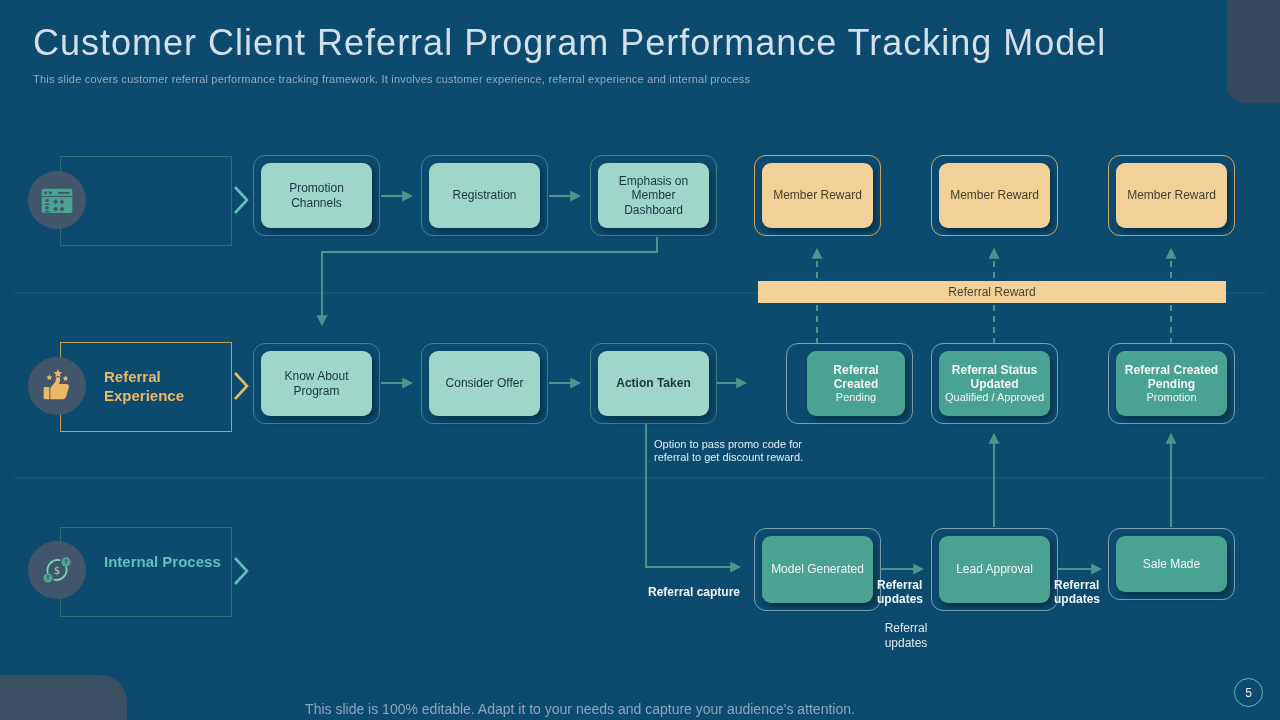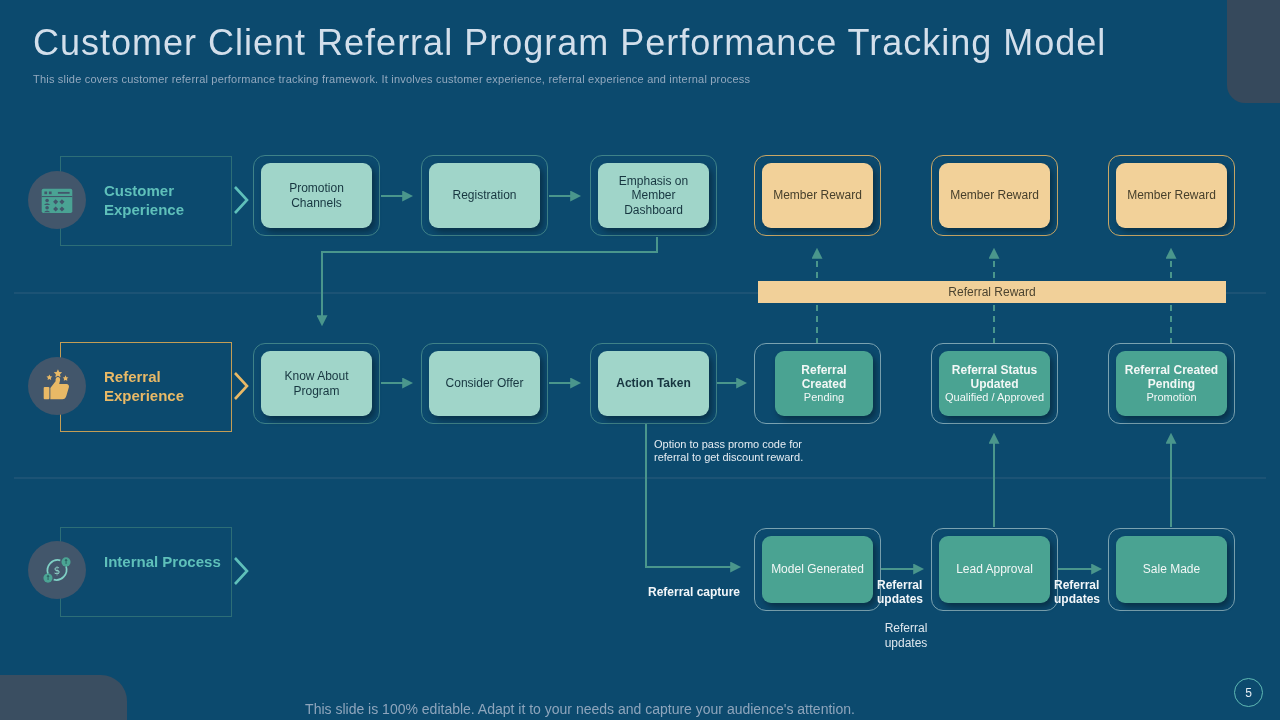--- a/index.html
+++ b/index.html
@@ -116,21 +116,20 @@
         <path d="M5.5 23 Q9 19.2 12.5 23 Z"></path>
         <rect x="16.5" y="17.5" width="4" height="4" transform="rotate(45 18.5 19.5)"></rect>
         <rect x="23.5" y="17.5" width="4" height="4" transform="rotate(45 25.5 19.5)"></rect>
         <circle cx="9" cy="26" r="2"></circle>
         <path d="M5.5 31 Q9 27.2 12.5 31 Z"></path>
         <rect x="16.5" y="25.5" width="4" height="4" transform="rotate(45 18.5 27.5)"></rect>
         <rect x="23.5" y="25.5" width="4" height="4" transform="rotate(45 25.5 27.5)"></rect>
       </g>
     </svg>
   </div>
-  <div class="abs lane-label teal-text" style="top:181px;">Customer Experience</div>
   <div class="abs chevron teal-text" style="top:185px;">
     <svg width="16" height="30" viewBox="0 0 16 30">
         <polyline points="2,2 14,15 2,28" fill="none" stroke="currentColor" stroke-width="2.6"></polyline>
       </svg>
   </div>
 
   <div class="abs lane-rect orange" style="top:342px;"></div>
   <div class="abs lane-circle" style="top:357px;">
     <svg width="38" height="38" viewBox="0 0 40 40">
       <g fill="#e9b966">
@@ -197,21 +196,21 @@
 
   <div class="abs flowbox v-light" style="left:253px;top:343px;">
     <div class="inner">Know About Program</div>
   </div>
   <div class="abs flowbox v-light" style="left:421px;top:343px;">
     <div class="inner">Consider Offer</div>
   </div>
   <div class="abs flowbox v-light" style="left:590px;top:343px;font-weight:bold;">
     <div class="inner">Action Taken</div>
   </div>
-  <div class="abs flowbox v-state" style="left:754px;top:343px;padding-left:20px;">
+  <div class="abs flowbox v-state" style="left:786px;top:343px;padding-left:20px;">
     <div class="inner">
       <div class="state-title">Referral Created</div>
       <div class="state-sub">Pending</div>
     </div>
   </div>
   <div class="abs flowbox v-state" style="left:931px;top:343px;">
     <div class="inner">
       <div class="state-title">Referral Status Updated</div>
       <div class="state-sub">Qualified / Approved</div>
     </div>
@@ -224,21 +223,21 @@
   </div>
 
   <div class="abs note">Option to pass promo code for referral to get discount reward.</div>
 
   <div class="abs flowbox v-state" style="left:754px;top:528px;height:83px;">
     <div class="inner">Model Generated</div>
   </div>
   <div class="abs flowbox v-state" style="left:931px;top:528px;height:83px;">
     <div class="inner">Lead Approval</div>
   </div>
-  <div class="abs flowbox v-state" style="left:1108px;top:528px;height:83px;">
+  <div class="abs flowbox v-state" style="left:1108px;top:528px;height:72px;">
     <div class="inner">Sale Made</div>
   </div>
 
   <div class="abs lbl-bold" style="left:648px;top:585px;width:104px;">Referral capture</div>
   <div class="abs lbl-bold" style="left:877px;top:578px;width:58px;">Referral updates</div>
   <div class="abs lbl-reg" style="left:874px;top:621px;width:64px;">Referral updates</div>
   <div class="abs lbl-bold" style="left:1054px;top:578px;width:58px;">Referral updates</div>
 
   <div class="abs footer">This slide is 100% editable. Adapt it to your needs and capture your audience's attention.</div>
   <div class="abs page-badge">5</div>

